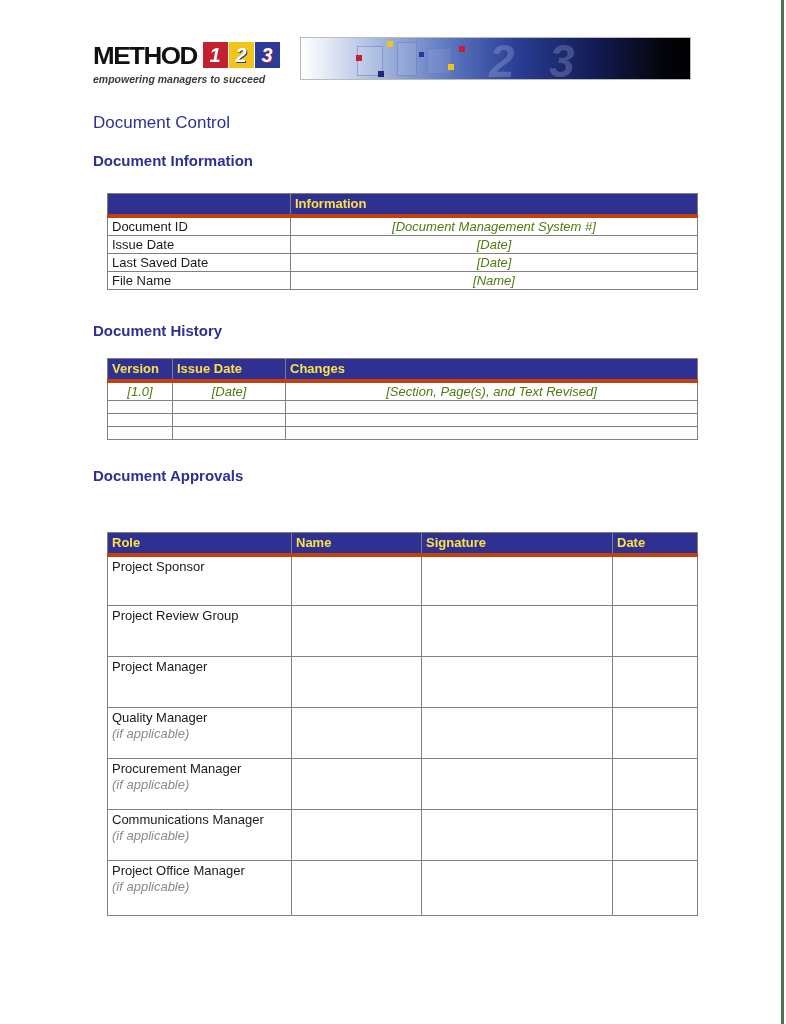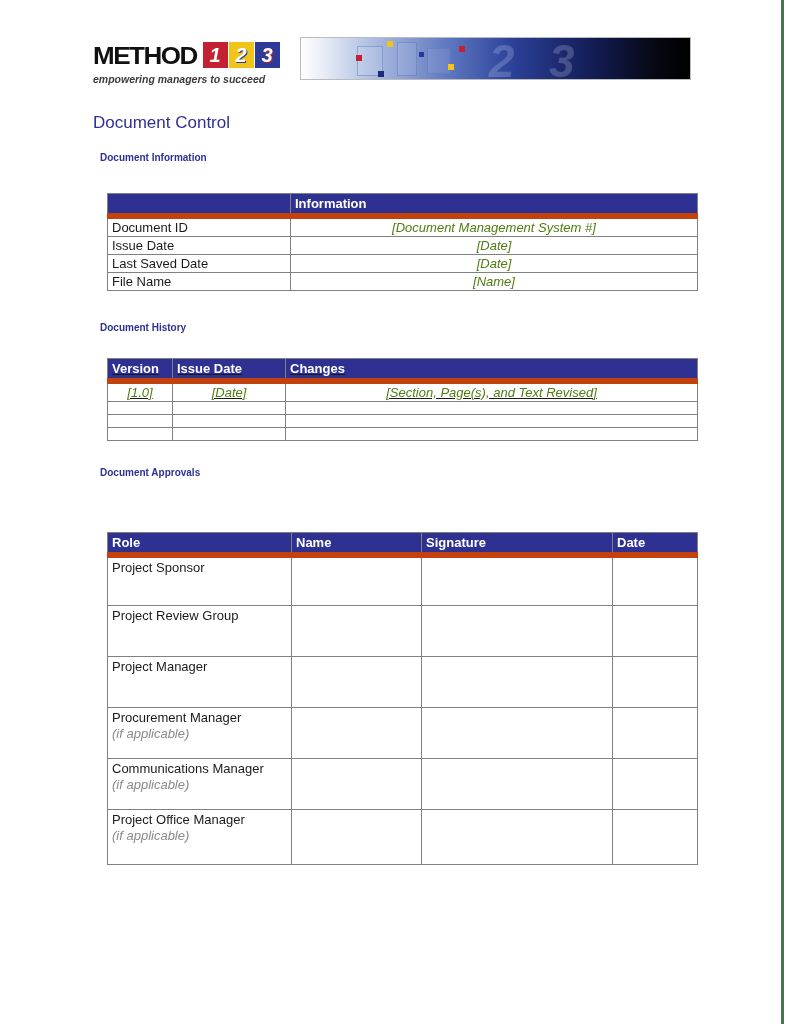--- a/index.html
+++ b/index.html
@@ -24,38 +24,38 @@
             background:linear-gradient(to right,#ffffff 0%,#e7ecf6 6%,#aebfe2 18%,#5d77c0 38%,
                        #2a3f96 55%,#131c55 75%,#05070f 92%,#000 100%);
             border:1px solid #bbb; }
   .banner-num { position:absolute; font-weight:bold; font-size:46px; line-height:43px;
                 color:rgba(220,228,255,0.22); font-style:italic; }
   .banner-sq { position:absolute; }
   .banner-schematic { position:absolute; border:1px solid rgba(90,110,180,0.45); background:rgba(255,255,255,0.08); }
 
   
   .doc-title { position:absolute; left:93px; top:113px; font-size:17px; font-weight:normal; color:#2e3192; }
-  .sec-heading { position:absolute; left:100px; font-size:10px; font-weight:bold; color:#2e3192; }
+  .sec-heading { position:absolute; left:93px; font-size:15px; font-weight:bold; color:#2e3192; }
   .h-info { top:152px; }
   .h-history { top:322px; }
   .h-approvals { top:467px;text-align:center; }
 
   
   table { border-collapse:collapse; table-layout:fixed; position:absolute; left:107px;
           font-size:13px; background:#fff; }
   th, td { border:1px solid #808080; padding:0 4px; vertical-align:top; overflow:hidden; white-space:nowrap; }
-  thead th { background:#2e3192; color:#ffffff; font-weight:bold; text-align:left;
-             height:22px; vertical-align:middle; border-bottom:6px solid #c2410c; }
+  thead th { background:#2e3192; color:#fde047; font-weight:bold; text-align:left;
+             height:22px; vertical-align:middle; border-bottom:4px solid #c2410c; }
   thead th + th { border-left:1px solid rgba(255,255,255,0.45); }
   .ph { font-style:italic; color:#4d7c0f;text-align:center; }
 
   .tbl-info { top:193px; width:590px; }
   .tbl-info td { height:18px; line-height:17px; }
 
-  .tbl-history { top:358px; width:590px;text-decoration:underline; }
+  .tbl-history { top:358px; width:590px; }
   .tbl-history .row-data td { height:18px; line-height:17px; }
   .tbl-history .row-empty td { height:13px; }
 
   .tbl-approvals { top:532px; width:590px; }
   .tbl-approvals td { height:51px; line-height:16px; padding-top:2px; }
   .tbl-approvals tr:last-child td { height:55px; }
   .role-note { font-style:italic; color:#8a8a8a; display:block; }
 </style>
 </head>
 <body>
@@ -189,20 +189,26 @@
       <td></td>
       <td></td>
     </tr>
     <tr>
       <td><span>Project Manager</span><span class="role-note"></span></td>
       <td></td>
       <td></td>
       <td></td>
     </tr>
     <tr>
+      <td><span>Quality Manager</span><span class="role-note">(if applicable)</span></td>
+      <td></td>
+      <td></td>
+      <td></td>
+    </tr>
+    <tr>
       <td><span>Procurement Manager</span><span class="role-note">(if applicable)</span></td>
       <td></td>
       <td></td>
       <td></td>
     </tr>
     <tr>
       <td><span>Communications Manager</span><span class="role-note">(if applicable)</span></td>
       <td></td>
       <td></td>
       <td></td>

